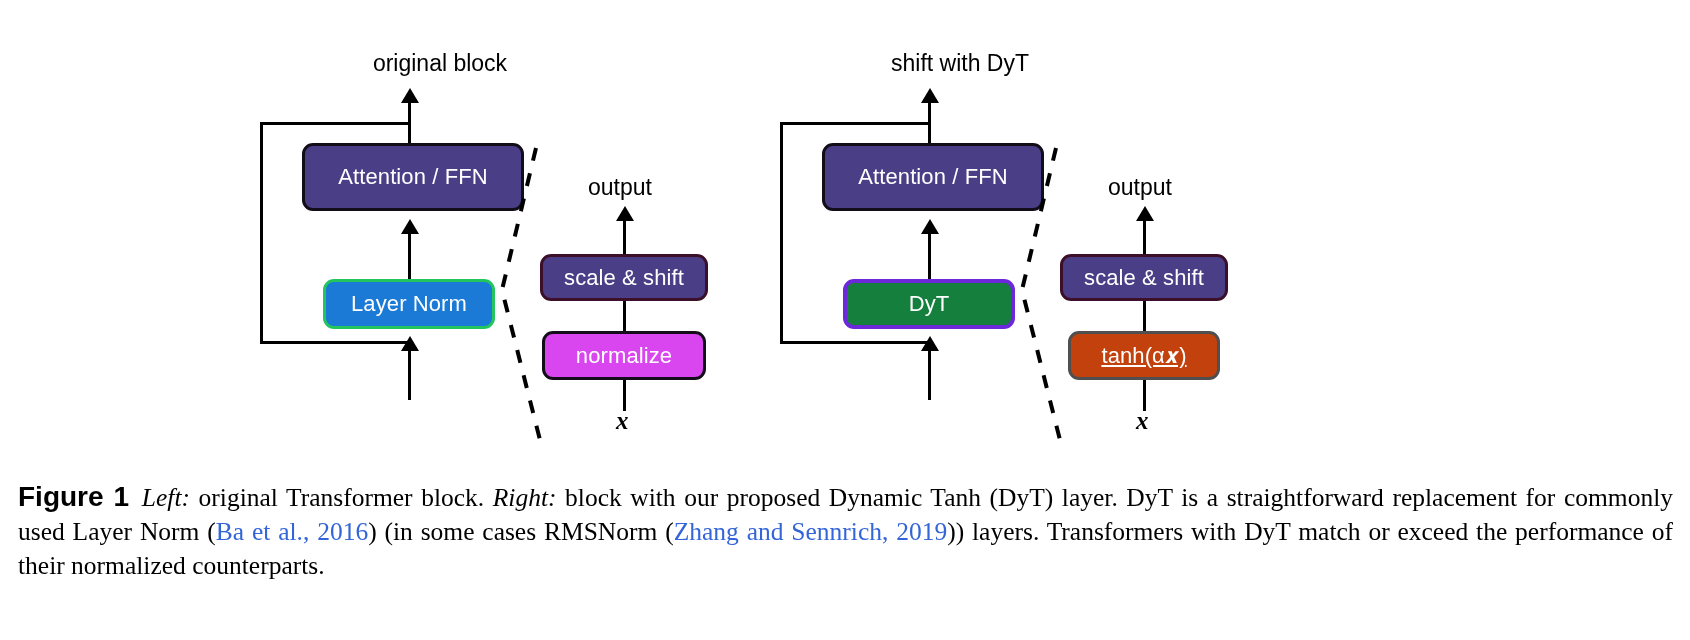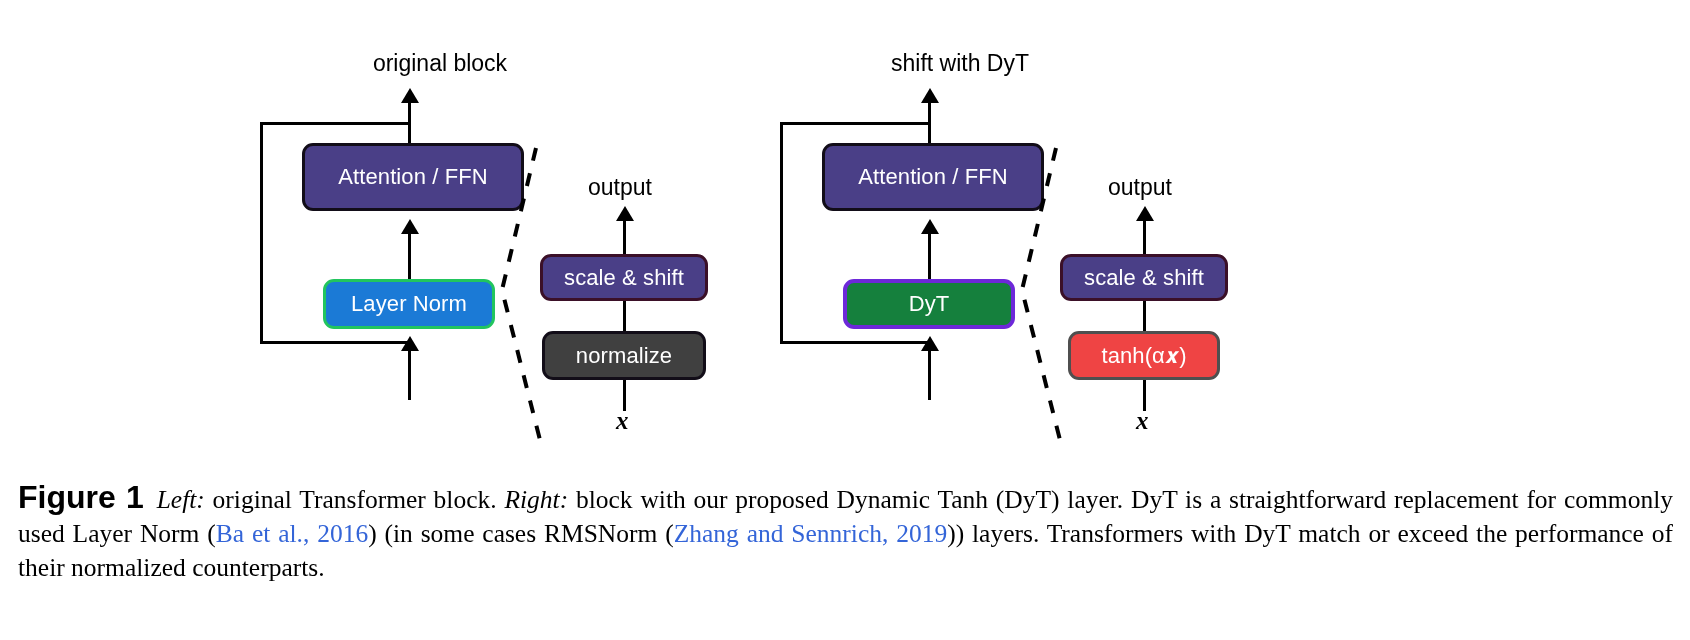--- a/index.html
+++ b/index.html
@@ -75,26 +75,27 @@
   }
   .node-dyt {
     background: #15803d;
     border: 4px solid #6d28d9;
   }
   .node-scaleshift {
     background: #4a3f87;
     border: 3px solid #3b1028;
   }
   .node-normalize {
-    background: #404040;
+    background: #d946ef;
     border: 3px solid #120d18;
   }
   .node-tanh {
-    background: #ef4444;
+    background: #c2410c;
     border: 3px solid #4f4f4f;
+    text-decoration: underline;
   }
 
   
   .line {
     position: absolute;
     background: #000000;
   }
   .vline { width: 3px; }
 
   
@@ -133,21 +134,21 @@
     position: absolute;
     left: 18px;
     top: 480px;
     width: 1655px;
     font-family: "Liberation Serif", serif;
     font-size: 25.5px;
     line-height: 34px;
     color: #000000;
     text-align: justify;
   }
-  .caption b { font-weight: bold; font-family: "Liberation Sans", sans-serif; font-size: 32px;}
+  .caption b { font-weight: bold; font-family: "Liberation Sans", sans-serif; font-size: 28px;}
   .caption i { font-style: italic; }
   .cite { color: #3465d8; }
 </style>
 </head>
 <body>
 
 <div id="figure-root">
 
   <div class="diagram-area">
 

